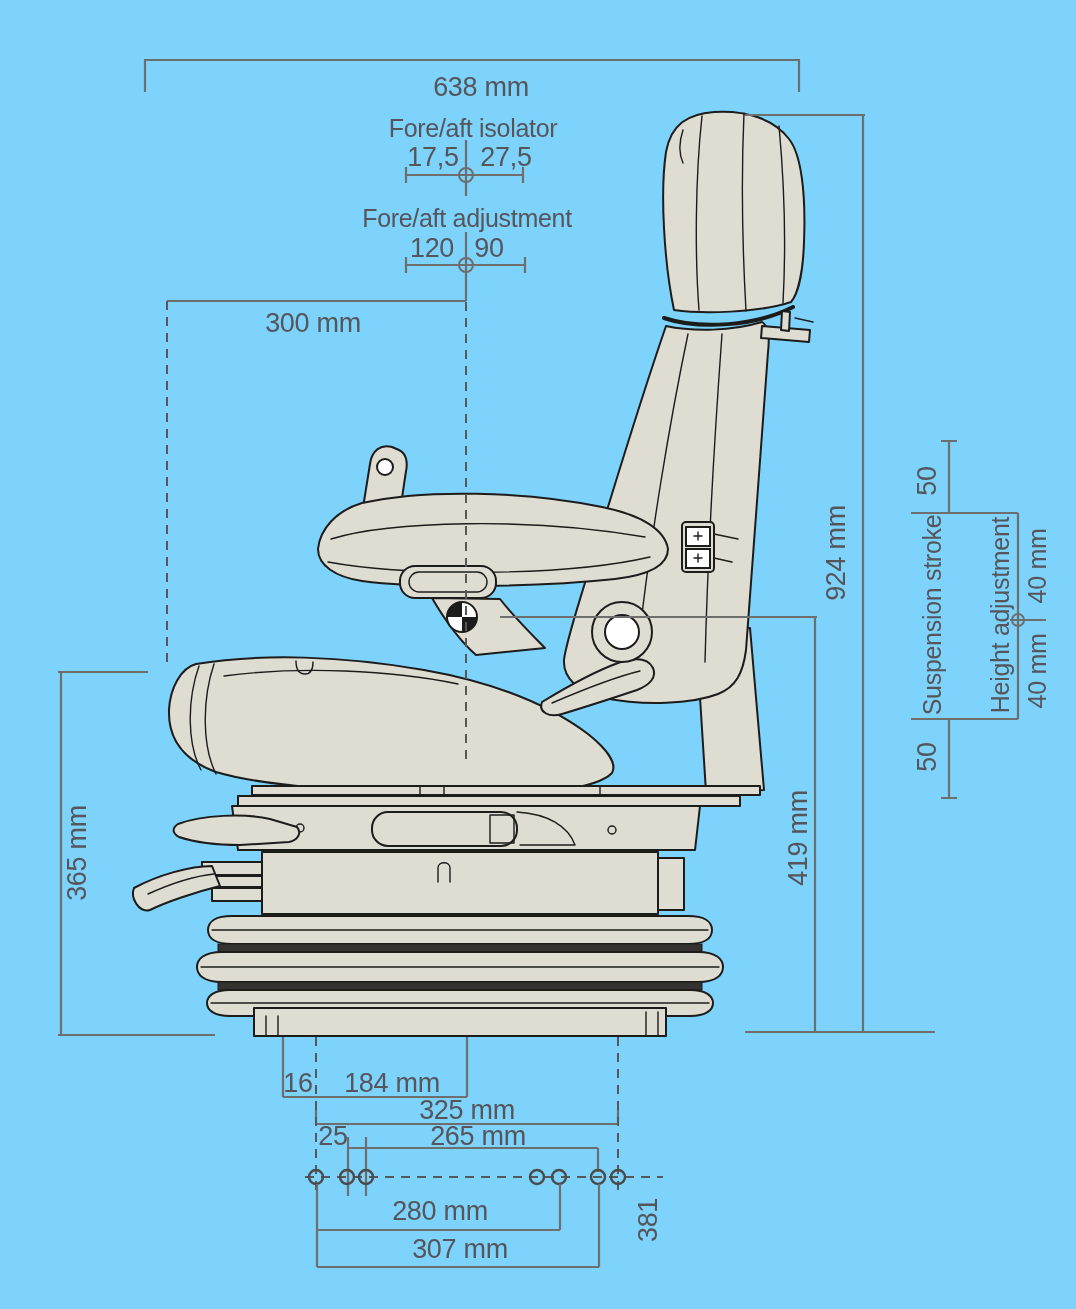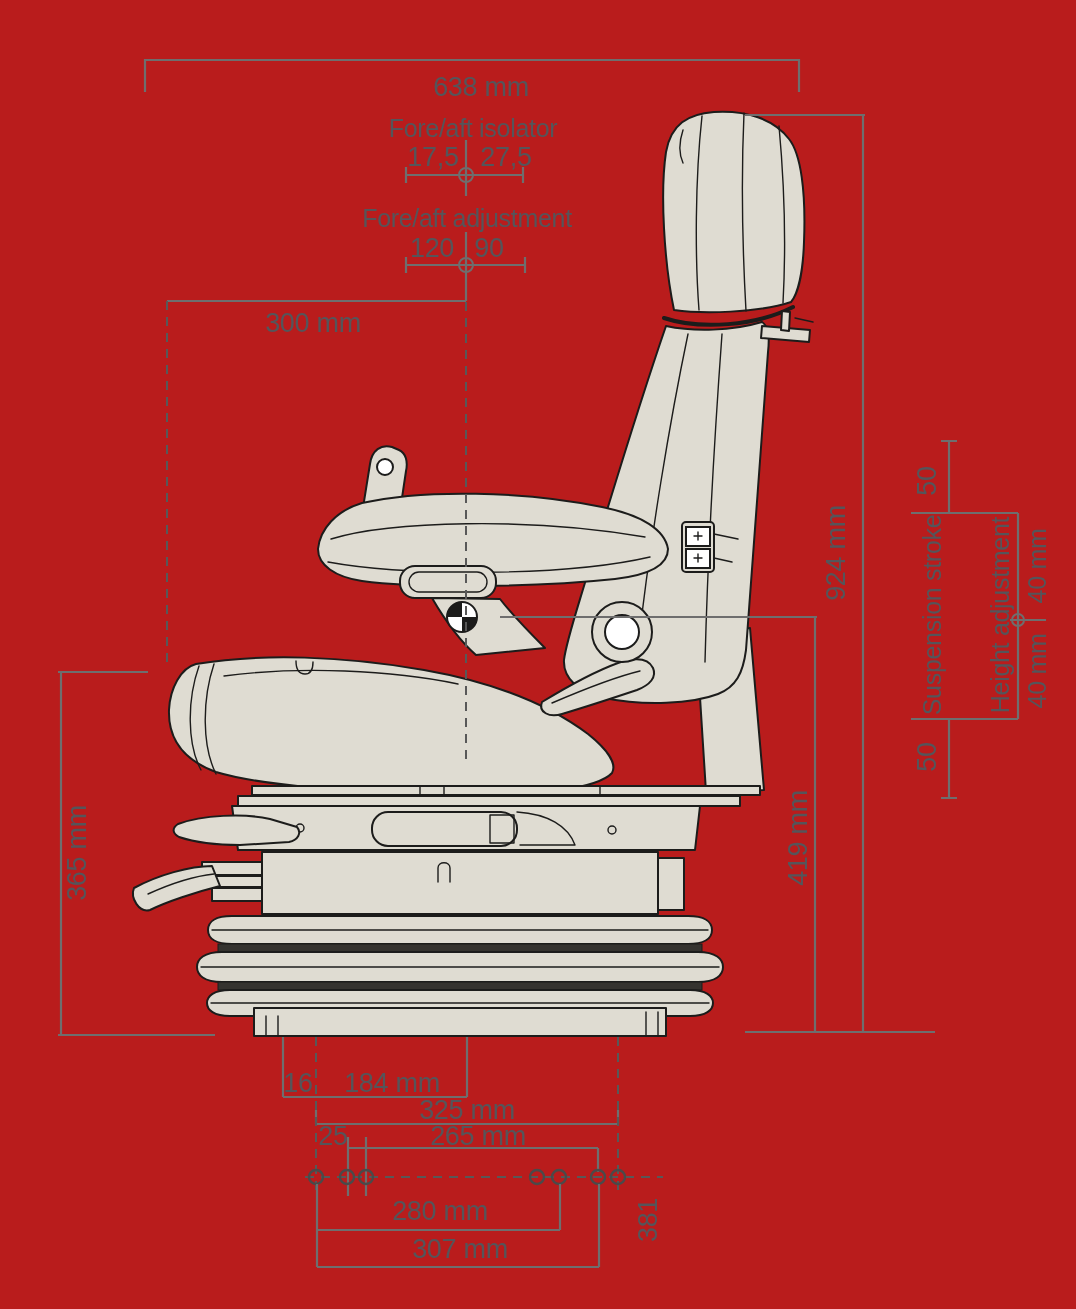--- a/index.html
+++ b/index.html
@@ -1,19 +1,19 @@
 <!DOCTYPE html>
 <html><head>
 <meta charset="utf-8">
 <style>
   html,body{margin:0;padding:0;background:#ffffff;}
   .canvas{
     position:relative;
     width:1076px;height:1309px;
-    background:#b91c1c;
+    background:#7dd3fc;
     font-family:"Liberation Sans",sans-serif;
     overflow:hidden;
     text-align:right;
   }
   .canvas svg{position:absolute;left:0;top:0;width:1076px;height:1309px;}
 
   
   .draw{fill:#dfdcd2;stroke:#1c1c1b;stroke-width:2;stroke-linejoin:round;stroke-linecap:round;}
   .draw-thin{fill:none;stroke:#1c1c1b;stroke-width:1.4;stroke-linejoin:round;stroke-linecap:round;}
   .draw-thick{fill:none;stroke:#1c1c1b;stroke-width:4;stroke-linecap:round;}

